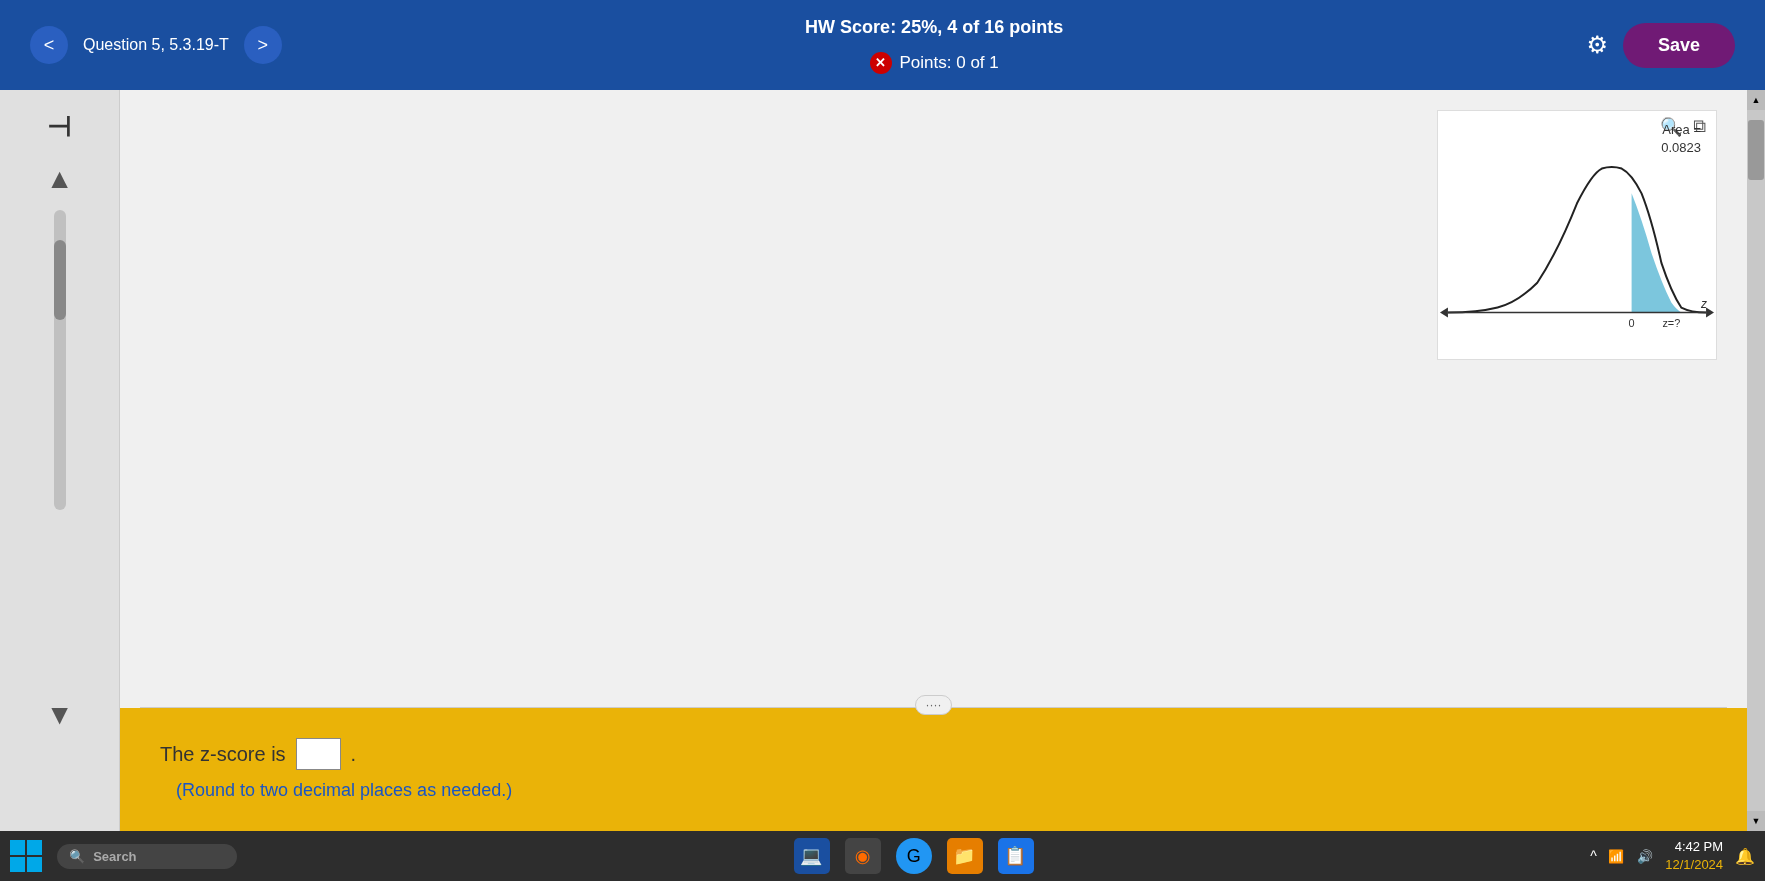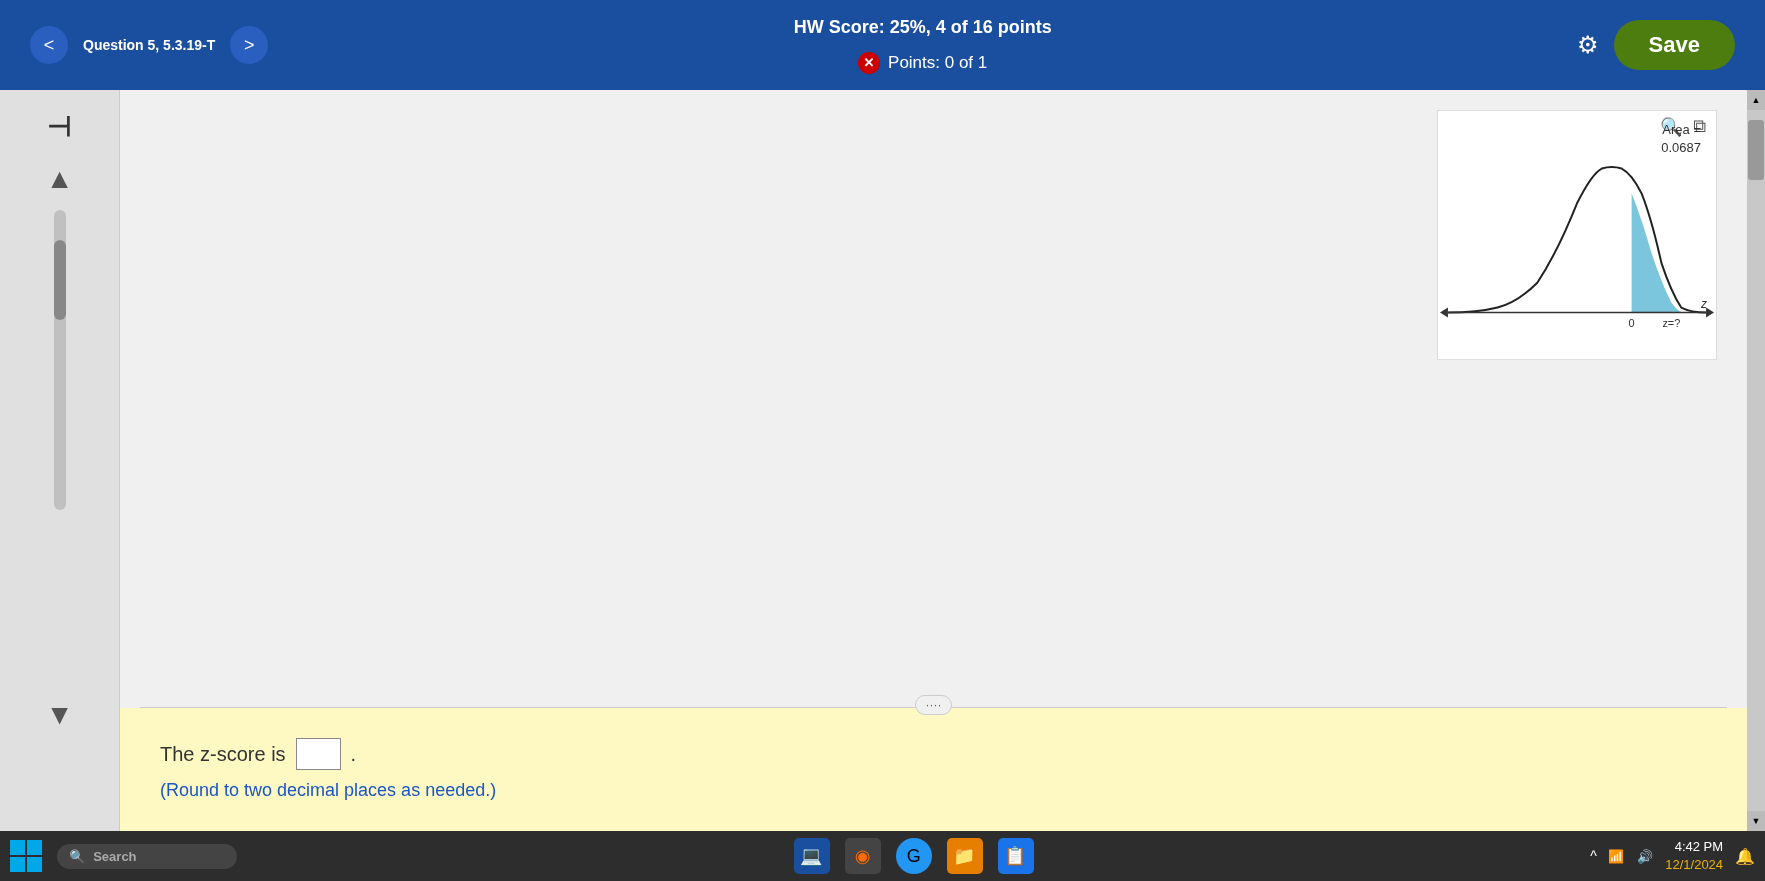--- a/index.html
+++ b/index.html
@@ -34,22 +34,22 @@
       height: 38px;
       border-radius: 50%;
       font-size: 18px;
       cursor: pointer;
       display: flex;
       align-items: center;
       justify-content: center;
     }
     .question-title {
       color: white;
-      font-size: 14px;
-      font-weight: bold;
+      font-size: 16px;
+      font-weight: normal;
     }
     .nav-arrow-right {
       background: #2a5fc0;
       border: none;
       color: white;
       width: 38px;
       height: 38px;
       border-radius: 50%;
       font-size: 18px;
       cursor: pointer;
@@ -92,26 +92,26 @@
       display: flex;
       align-items: center;
       gap: 15px;
     }
     .gear-icon {
       color: white;
       font-size: 24px;
       cursor: pointer;
     }
     .save-btn {
-      background: #4d7c0f;
+      background: #701a75;
       color: white;
       border: none;
       padding: 12px 35px;
       border-radius: 25px;
-      font-size: 22px;
+      font-size: 18px;
       font-weight: bold;
       cursor: pointer;
     }
 
     
     .left-sidebar {
       width: 120px;
       background: #e0e0e0;
       display: flex;
       flex-direction: column;
@@ -207,21 +207,21 @@
       border: 1px solid #ccc;
       border-radius: 10px;
       padding: 2px 10px;
       font-size: 12px;
       color: #666;
     }
 
     
     .lower-section {
       padding: 30px 40px;
-      background: #fef9c3;
+      background: #eab308;
     }
 
     .question-text {
       font-size: 20px;
       color: #333;
       display: flex;
       align-items: center;
       gap: 10px;
       margin-bottom: 10px;
     }
@@ -229,20 +229,21 @@
       display: inline-block;
       width: 40px;
       height: 30px;
       border: 1px solid #aaa;
       background: white;
       vertical-align: middle;
     }
     .hint-text {
       color: #1a56c4;
       font-size: 18px;
+      margin-left: 16px;
     }
 
     
     .bottom-bar {
       height: 80px;
       background: #f0f0f0;
       border-top: 2px solid #ddd;
       display: flex;
       align-items: center;
       justify-content: space-between;
@@ -399,21 +400,21 @@
 
     <div class="upper-section" style="min-height:300px; position:relative;">
 
       <div class="chart-container">
         <div class="chart-header">
           <span class="chart-icon">🔍</span>
           <span class="chart-icon">⧉</span>
         </div>
         <div class="area-label">
           <span>Area =</span><br>
-          <span>0.0687</span>
+          <span>0.0823</span>
         </div>
         <div class="chart-area">
           <svg class="normal-dist-svg" viewBox="0 0 280 180" xmlns="http://www.w3.org/2000/svg">
 
             <path d="M 10,160 Q 40,160 60,155 Q 80,150 100,130 Q 120,100 140,50 Q 155,20 165,15 Q 175,12 185,15 Q 195,20 205,40 Q 215,65 225,110 Q 235,140 245,155 Q 255,160 270,160" fill="none" stroke="#222" stroke-width="2"></path>
 
             <path d="M 195,40 Q 205,65 215,100 Q 225,130 235,150 Q 240,157 245,160 L 195,160 Z" fill="#5bb8d4" opacity="0.8"></path>
 
             <line x1="10" y1="160" x2="270" y2="160" stroke="#333" stroke-width="1.5"></line>
             <polygon points="270,155 278,160 270,165" fill="#333"></polygon>

